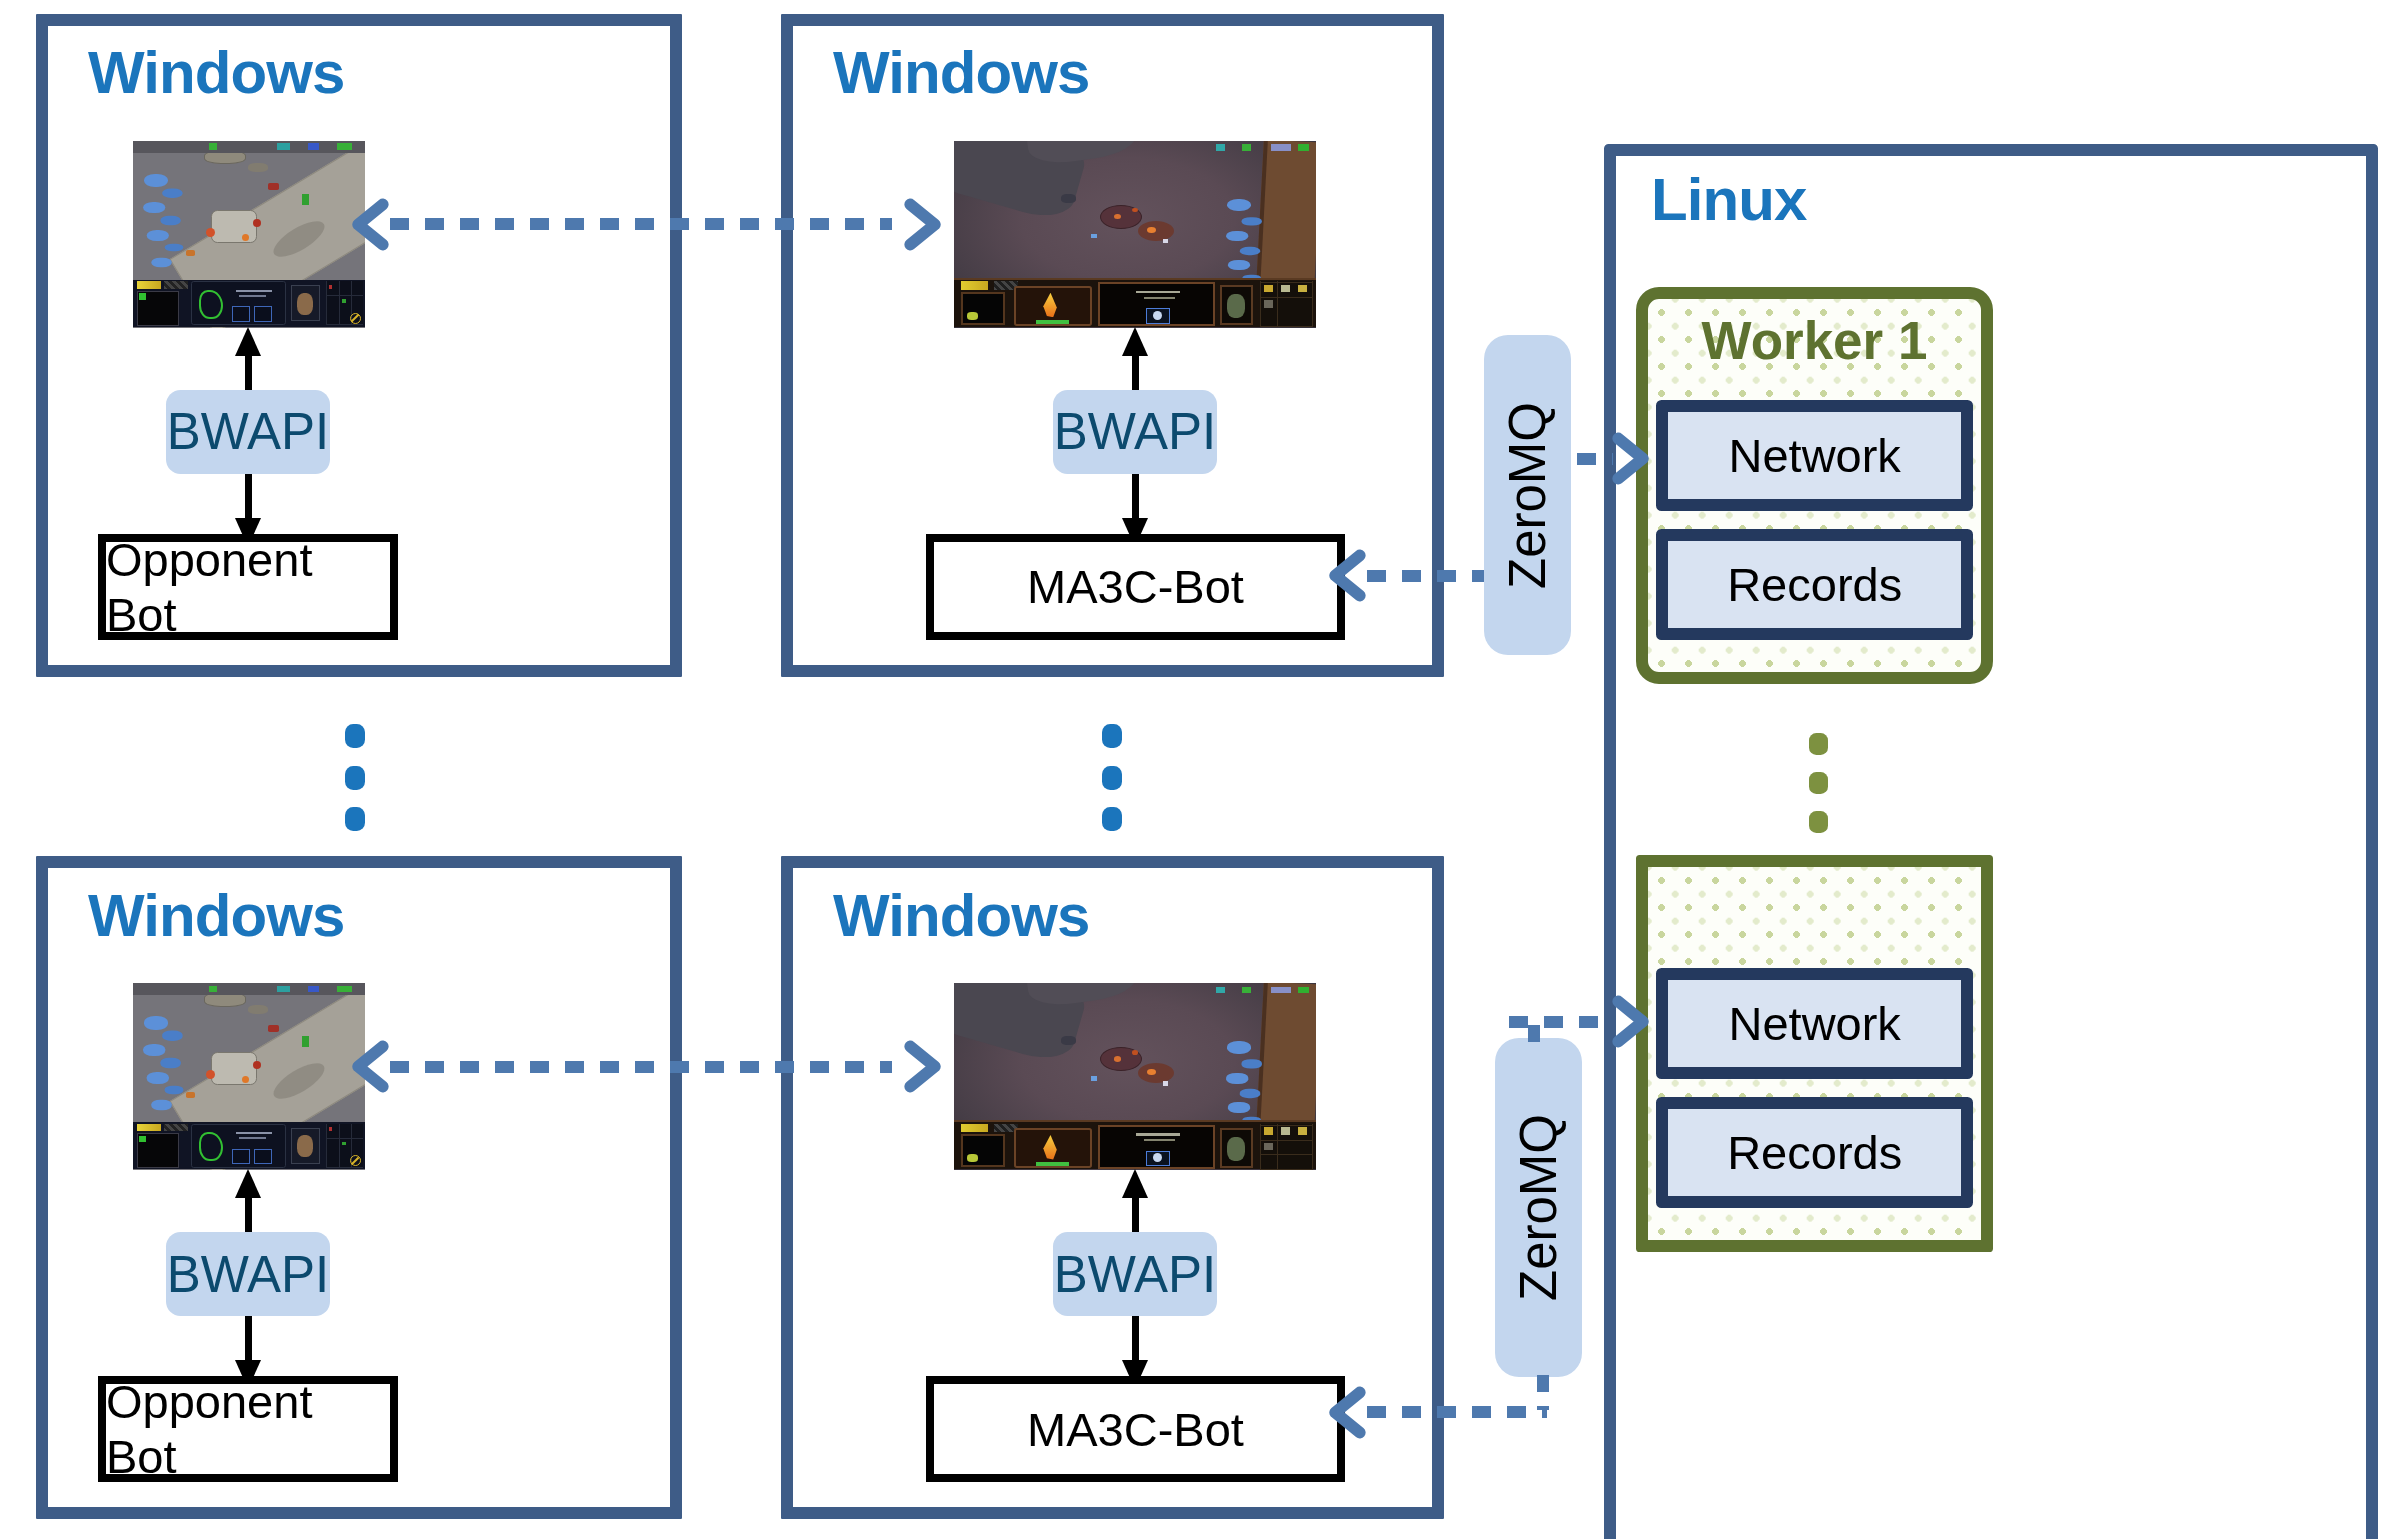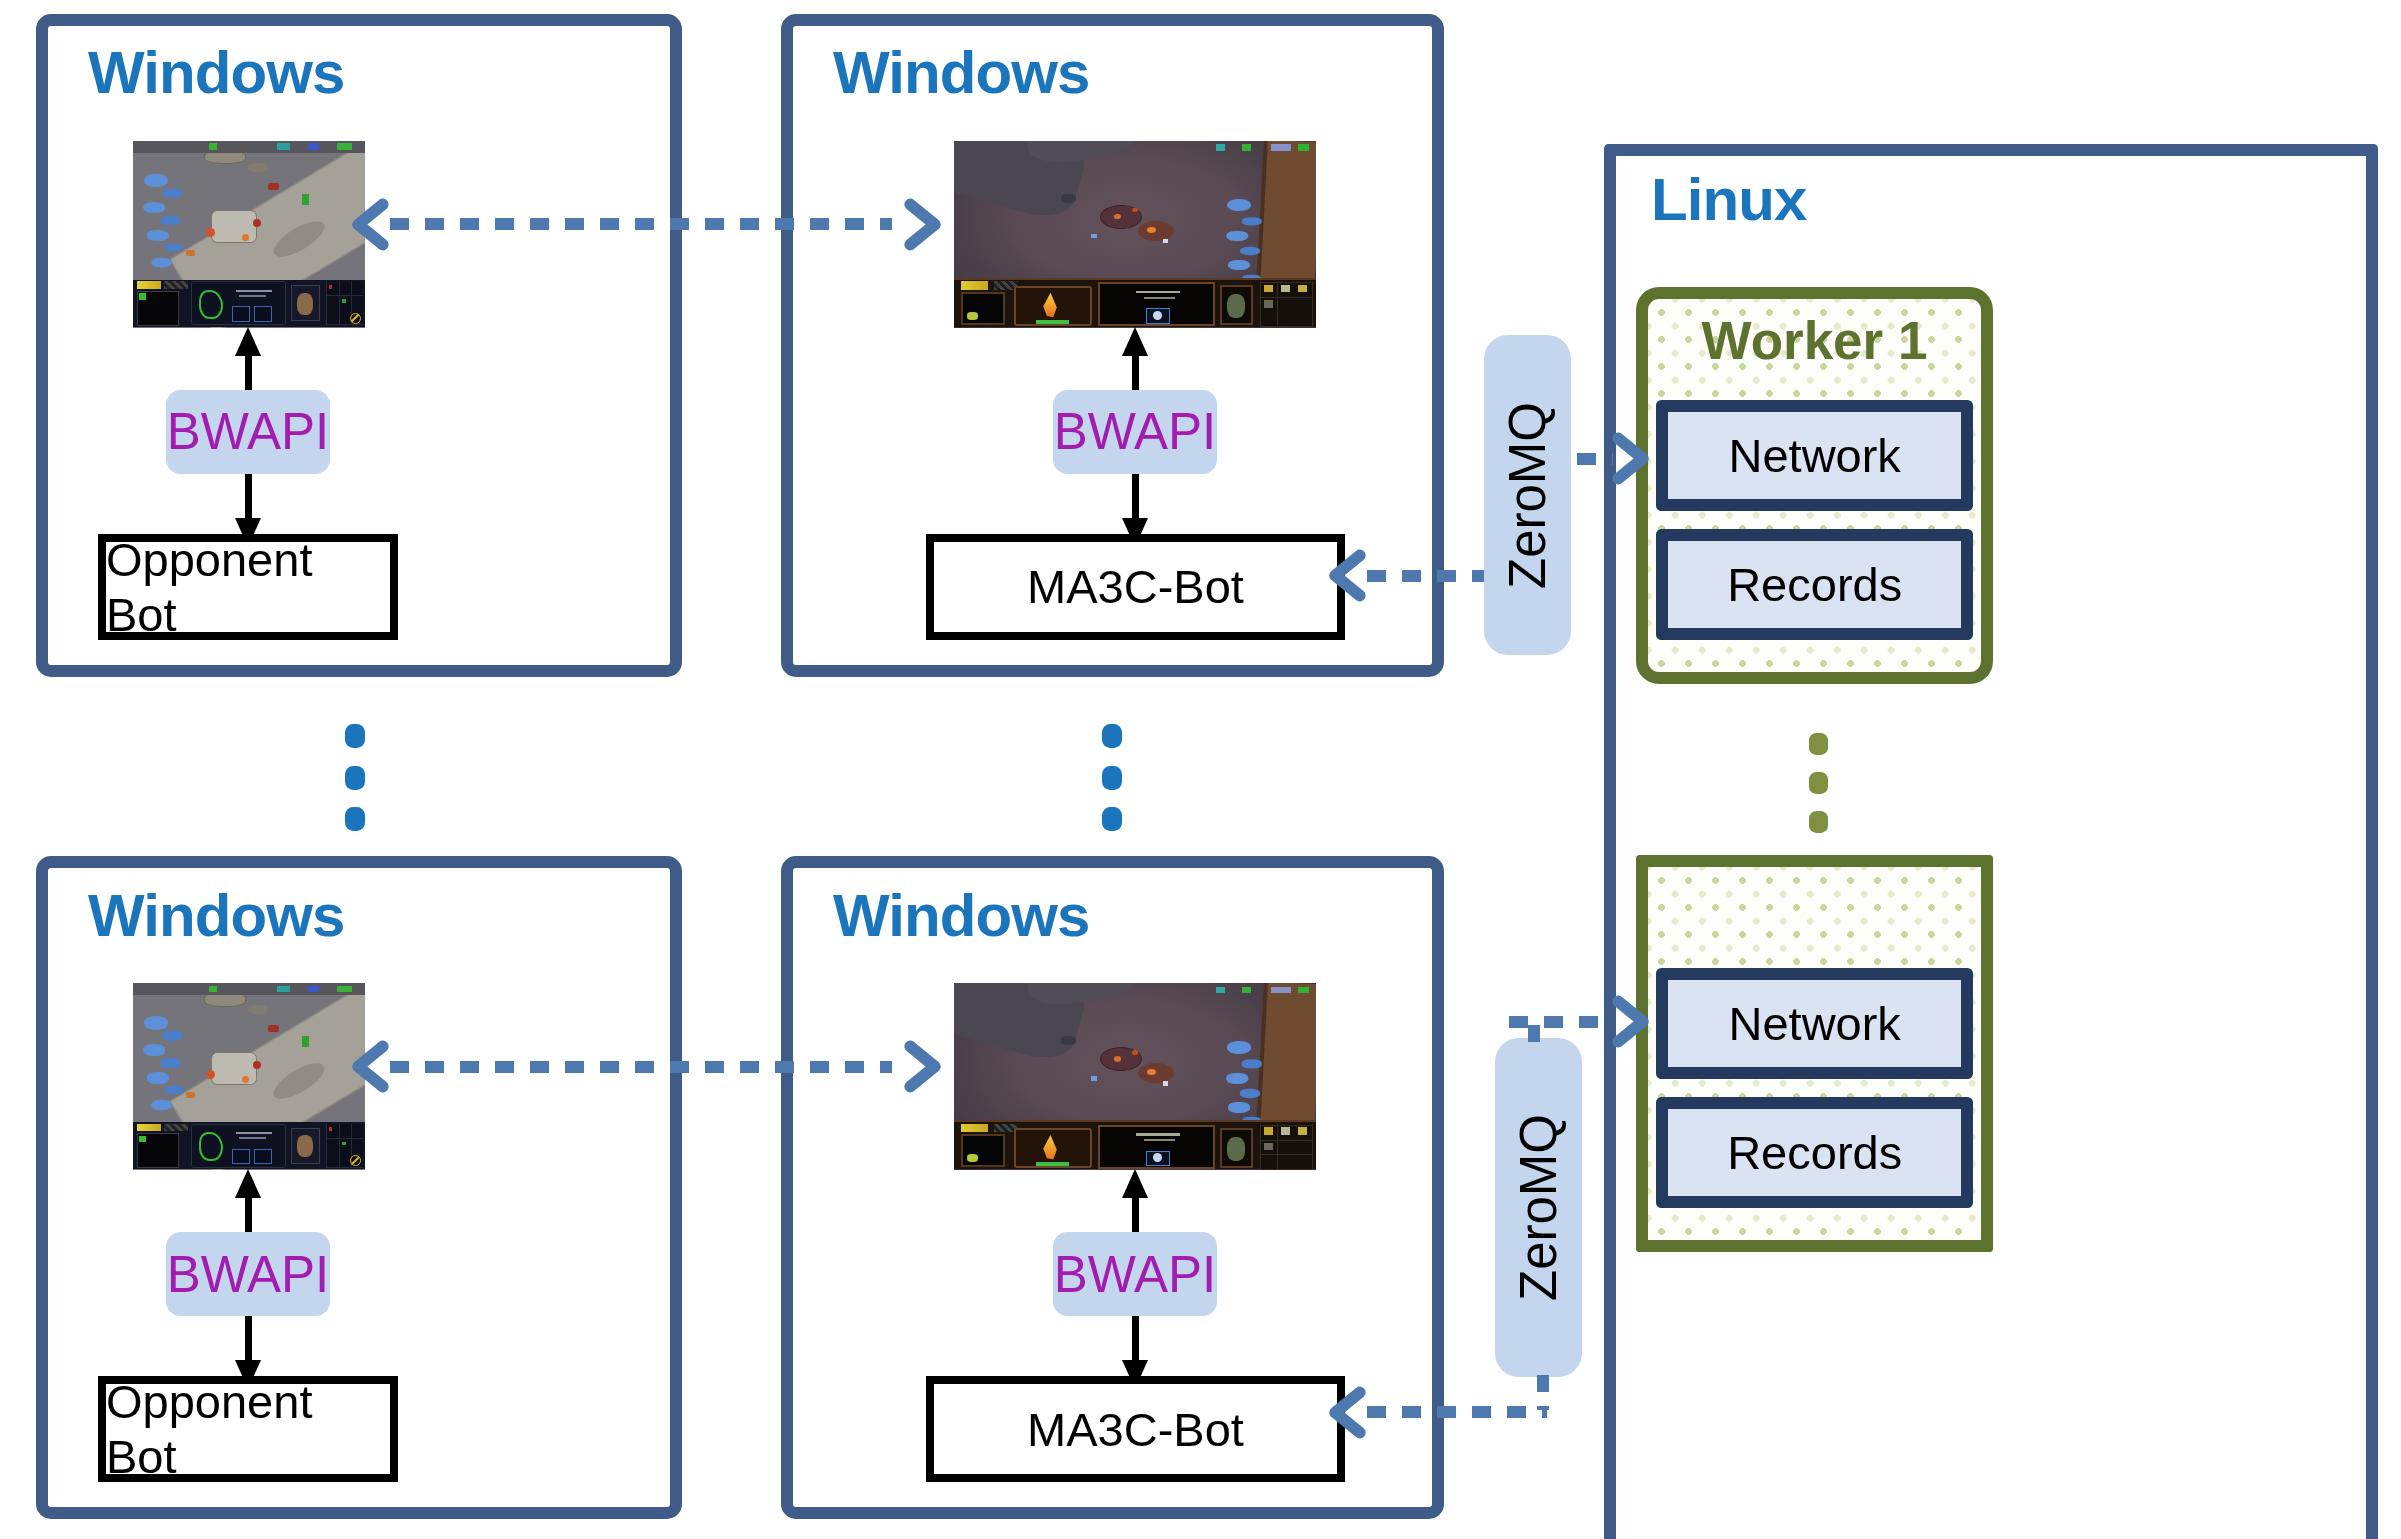--- a/index.html
+++ b/index.html
@@ -5,28 +5,28 @@
   :root{
     --frame:#3E5C87; --title:#1B75BC; --lblue:#C3D6EE; --panel:#D9E3F2;
     --navy:#24395E; --gp:#91ADD4; --olive:#5E7230; --dash:#4E79AE;
     --edot:#1B75BC; --odot:#7D9140;
   }
   *{margin:0;padding:0;box-sizing:border-box;}
   body{background:#fff;font-family:"Liberation Sans",sans-serif;}
   #stage{position:relative;width:2401px;height:1539px;background:#fff;overflow:hidden;}
 
   
-  .winbox{position:absolute;border:12px solid var(--frame);border-radius:15px;background:#fff;}
+  .winbox{position:absolute;border:12px solid var(--frame);border-radius:1px;background:#fff;}
   .os-title{position:absolute;left:40px;top:12.7px;font-size:60px;font-weight:bold;color:var(--title);letter-spacing:-0.9px;}
   .linuxbox{position:absolute;left:1604px;top:144px;width:774px;height:1416px;border:12.7px solid var(--frame);border-radius:4.6px;background:#fff;}
   .linuxbox .os-title{left:35px;top:9px;}
 
   
   .bwapi{position:absolute;top:364px;width:164px;height:84px;background:var(--lblue);border-radius:14.6px;
-         display:flex;align-items:center;justify-content:center;font-size:51px;color:#a21caf;}
+         display:flex;align-items:center;justify-content:center;font-size:51px;color:#0c4a6e;}
   .bot{position:absolute;top:508px;height:106px;background:#fff;border:8.2px solid #000;
        display:flex;align-items:center;justify-content:center;font-size:47px;color:#000;}
   .wb-t .bwapi{left:118px;} .wb-z .bwapi{left:260px;}
   .wb-t .bot{left:50px;width:300px;} .wb-z .bot{left:133px;width:419px;}
 
   
   .sh{position:absolute;width:7.3px;background:#000;}
   .ah{position:absolute;width:0;height:0;border:solid transparent;}
   .ah-up{border-width:0 13.7px 29px 13.7px;border-bottom-color:#000;}
   .ah-dn{border-width:29px 13.7px 0 13.7px;border-top-color:#000;}

